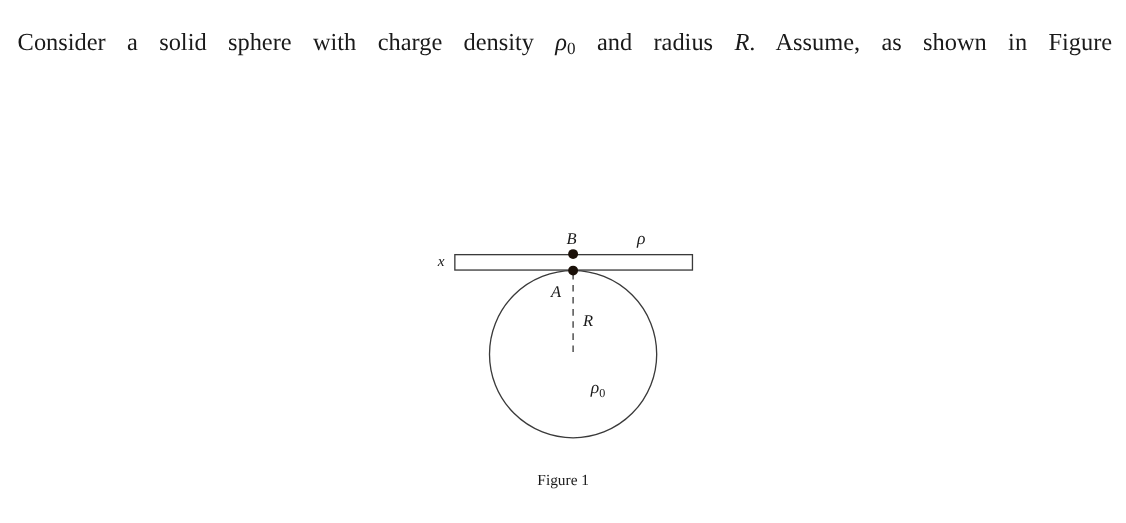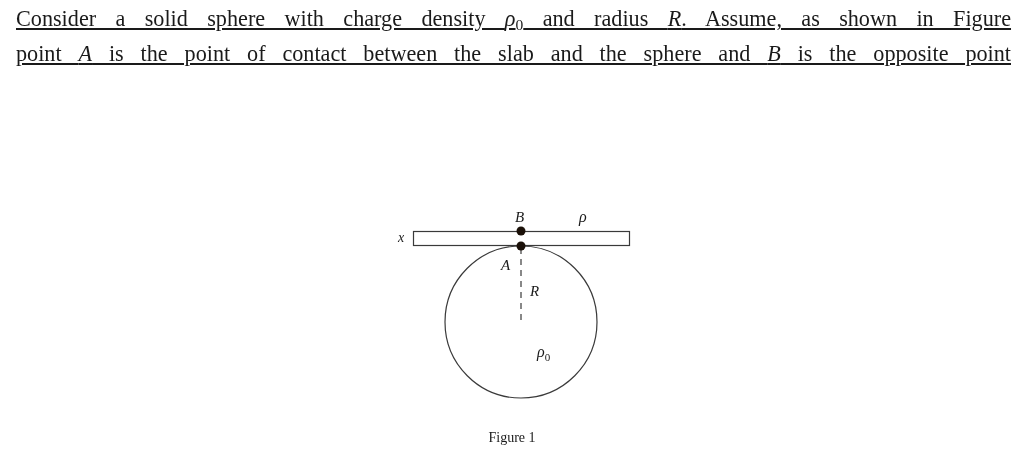--- a/index.html
+++ b/index.html
@@ -1,35 +1,34 @@
 <!DOCTYPE html>
 <html><head>
 <meta charset="utf-8">
 <style>
   html, body { margin: 0; padding: 0; background: #ffffff; }
   body { width: 1024px; height: 475px; position: relative; overflow: hidden;
          font-family: "DejaVu Serif", "Liberation Serif", serif; color: #1a1a1a; }
-  .problem { position: absolute; left: 16px; top: 2px; width: 995px;
+  .problem { position: absolute; left: 16px; top: 21px; width: 995px;
              font-size: 22.2px; line-height: 34.5px; text-align: justify;
-             font-family: "Liberation Serif", "DejaVu Serif", serif; text-decoration: underline; }
+             font-family: "Liberation Serif", "DejaVu Serif", serif; }
   .line { display: block; white-space: nowrap; text-align-last: justify; }
   .line.last { text-align-last: left; }
   .m { font-style: italic; }
   sub { font-size: 0.7em; vertical-align: -0.25em; line-height: 0; font-style: normal; }
   .figure { position: absolute; left: 380px; top: 200px; width: 280px; height: 220px; }
   .caption { position: absolute; left: 0; width: 1024px; top: 430px; text-align: center;
              font-size: 14px; font-family: "Liberation Serif", "DejaVu Serif", serif; }
   svg text { font-family: "Liberation Serif", "DejaVu Serif", serif; font-style: italic; fill: #1a1a1a; }
 </style>
 </head>
 <body>
 
 <div class="problem" id="problem">
     <span class="line">Consider a solid sphere with charge density <span class="m">ρ<sub>0</sub></span> and radius <span class="m">R</span>. Assume, as shown in Figure</span>
-    <span class="line">point <span class="m">A</span> is the point of contact between the slab and the sphere and <span class="m">B</span> is the opposite point</span>
   </div>
 
 <div class="figure">
   <svg width="280" height="220" viewBox="380 200 280 220">
 
     <rect x="413.5" y="231.5" width="216" height="14" fill="none" stroke="#3a3a3a" stroke-width="1.2"></rect>
 
     <circle cx="521" cy="322" r="76" fill="none" stroke="#3a3a3a" stroke-width="1.2"></circle>
 
     <line x1="521" y1="248" x2="521" y2="320" stroke="#3a3a3a" stroke-width="1.2" stroke-dasharray="6,5"></line>

